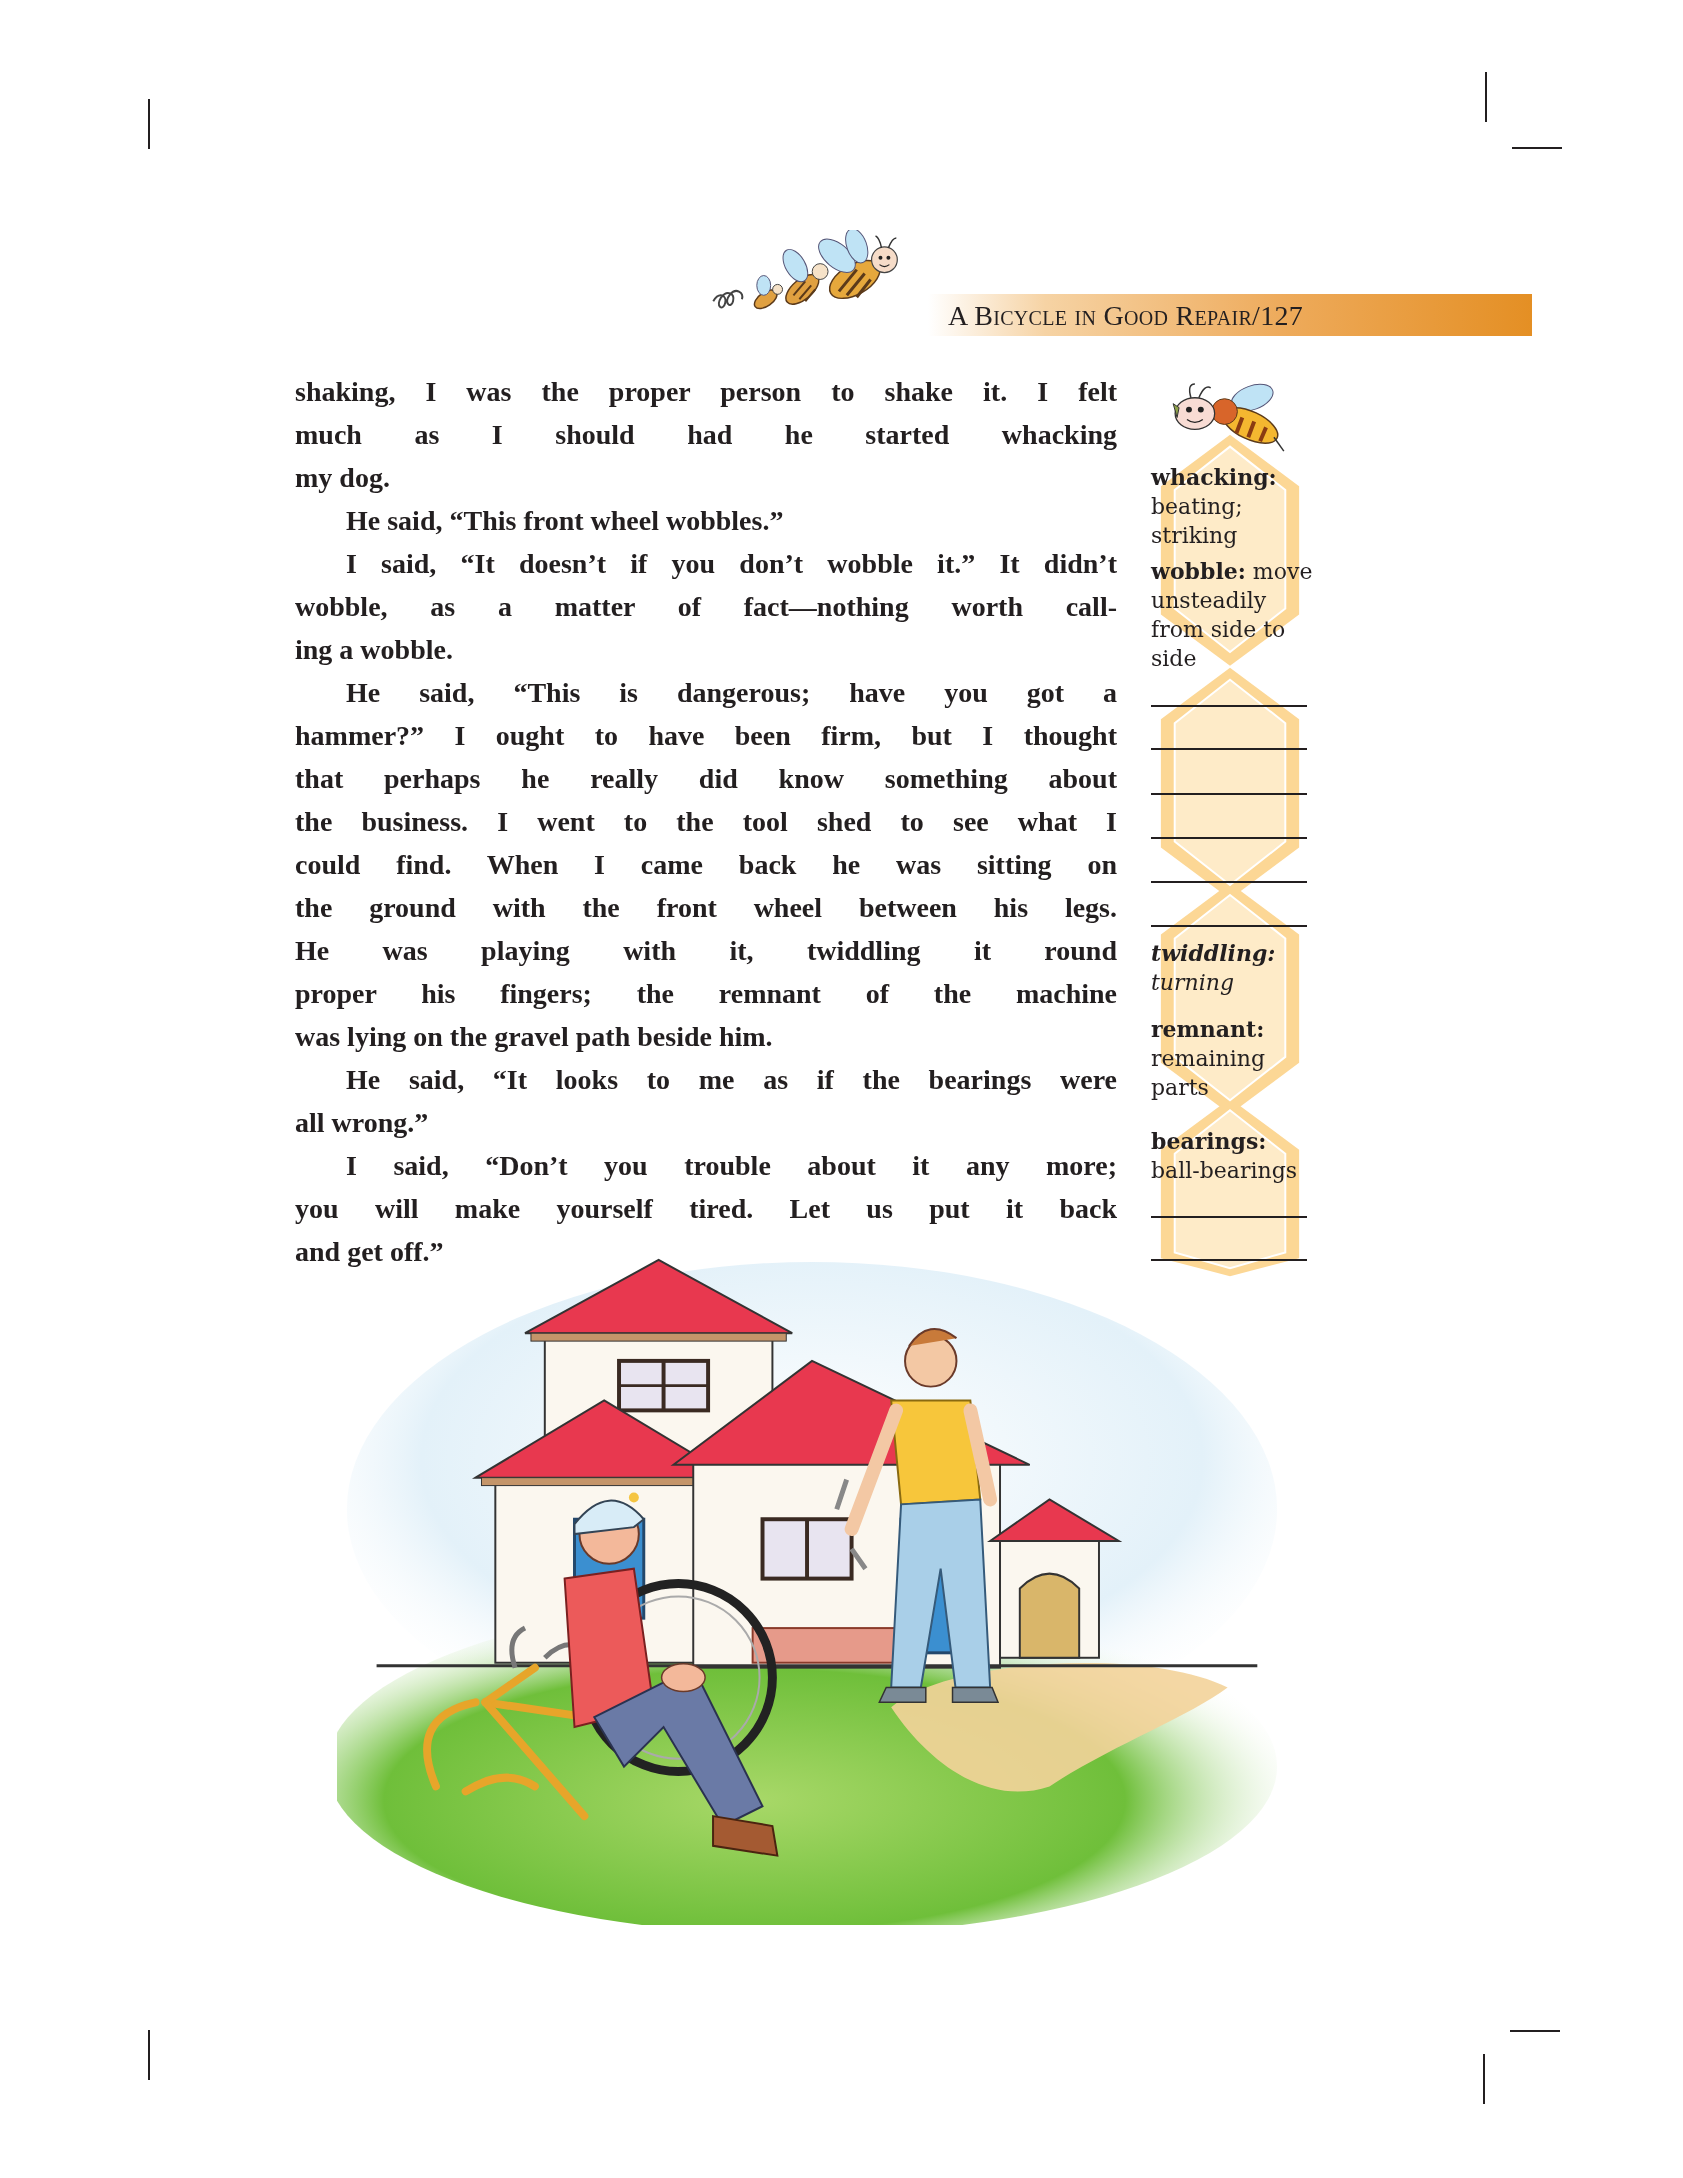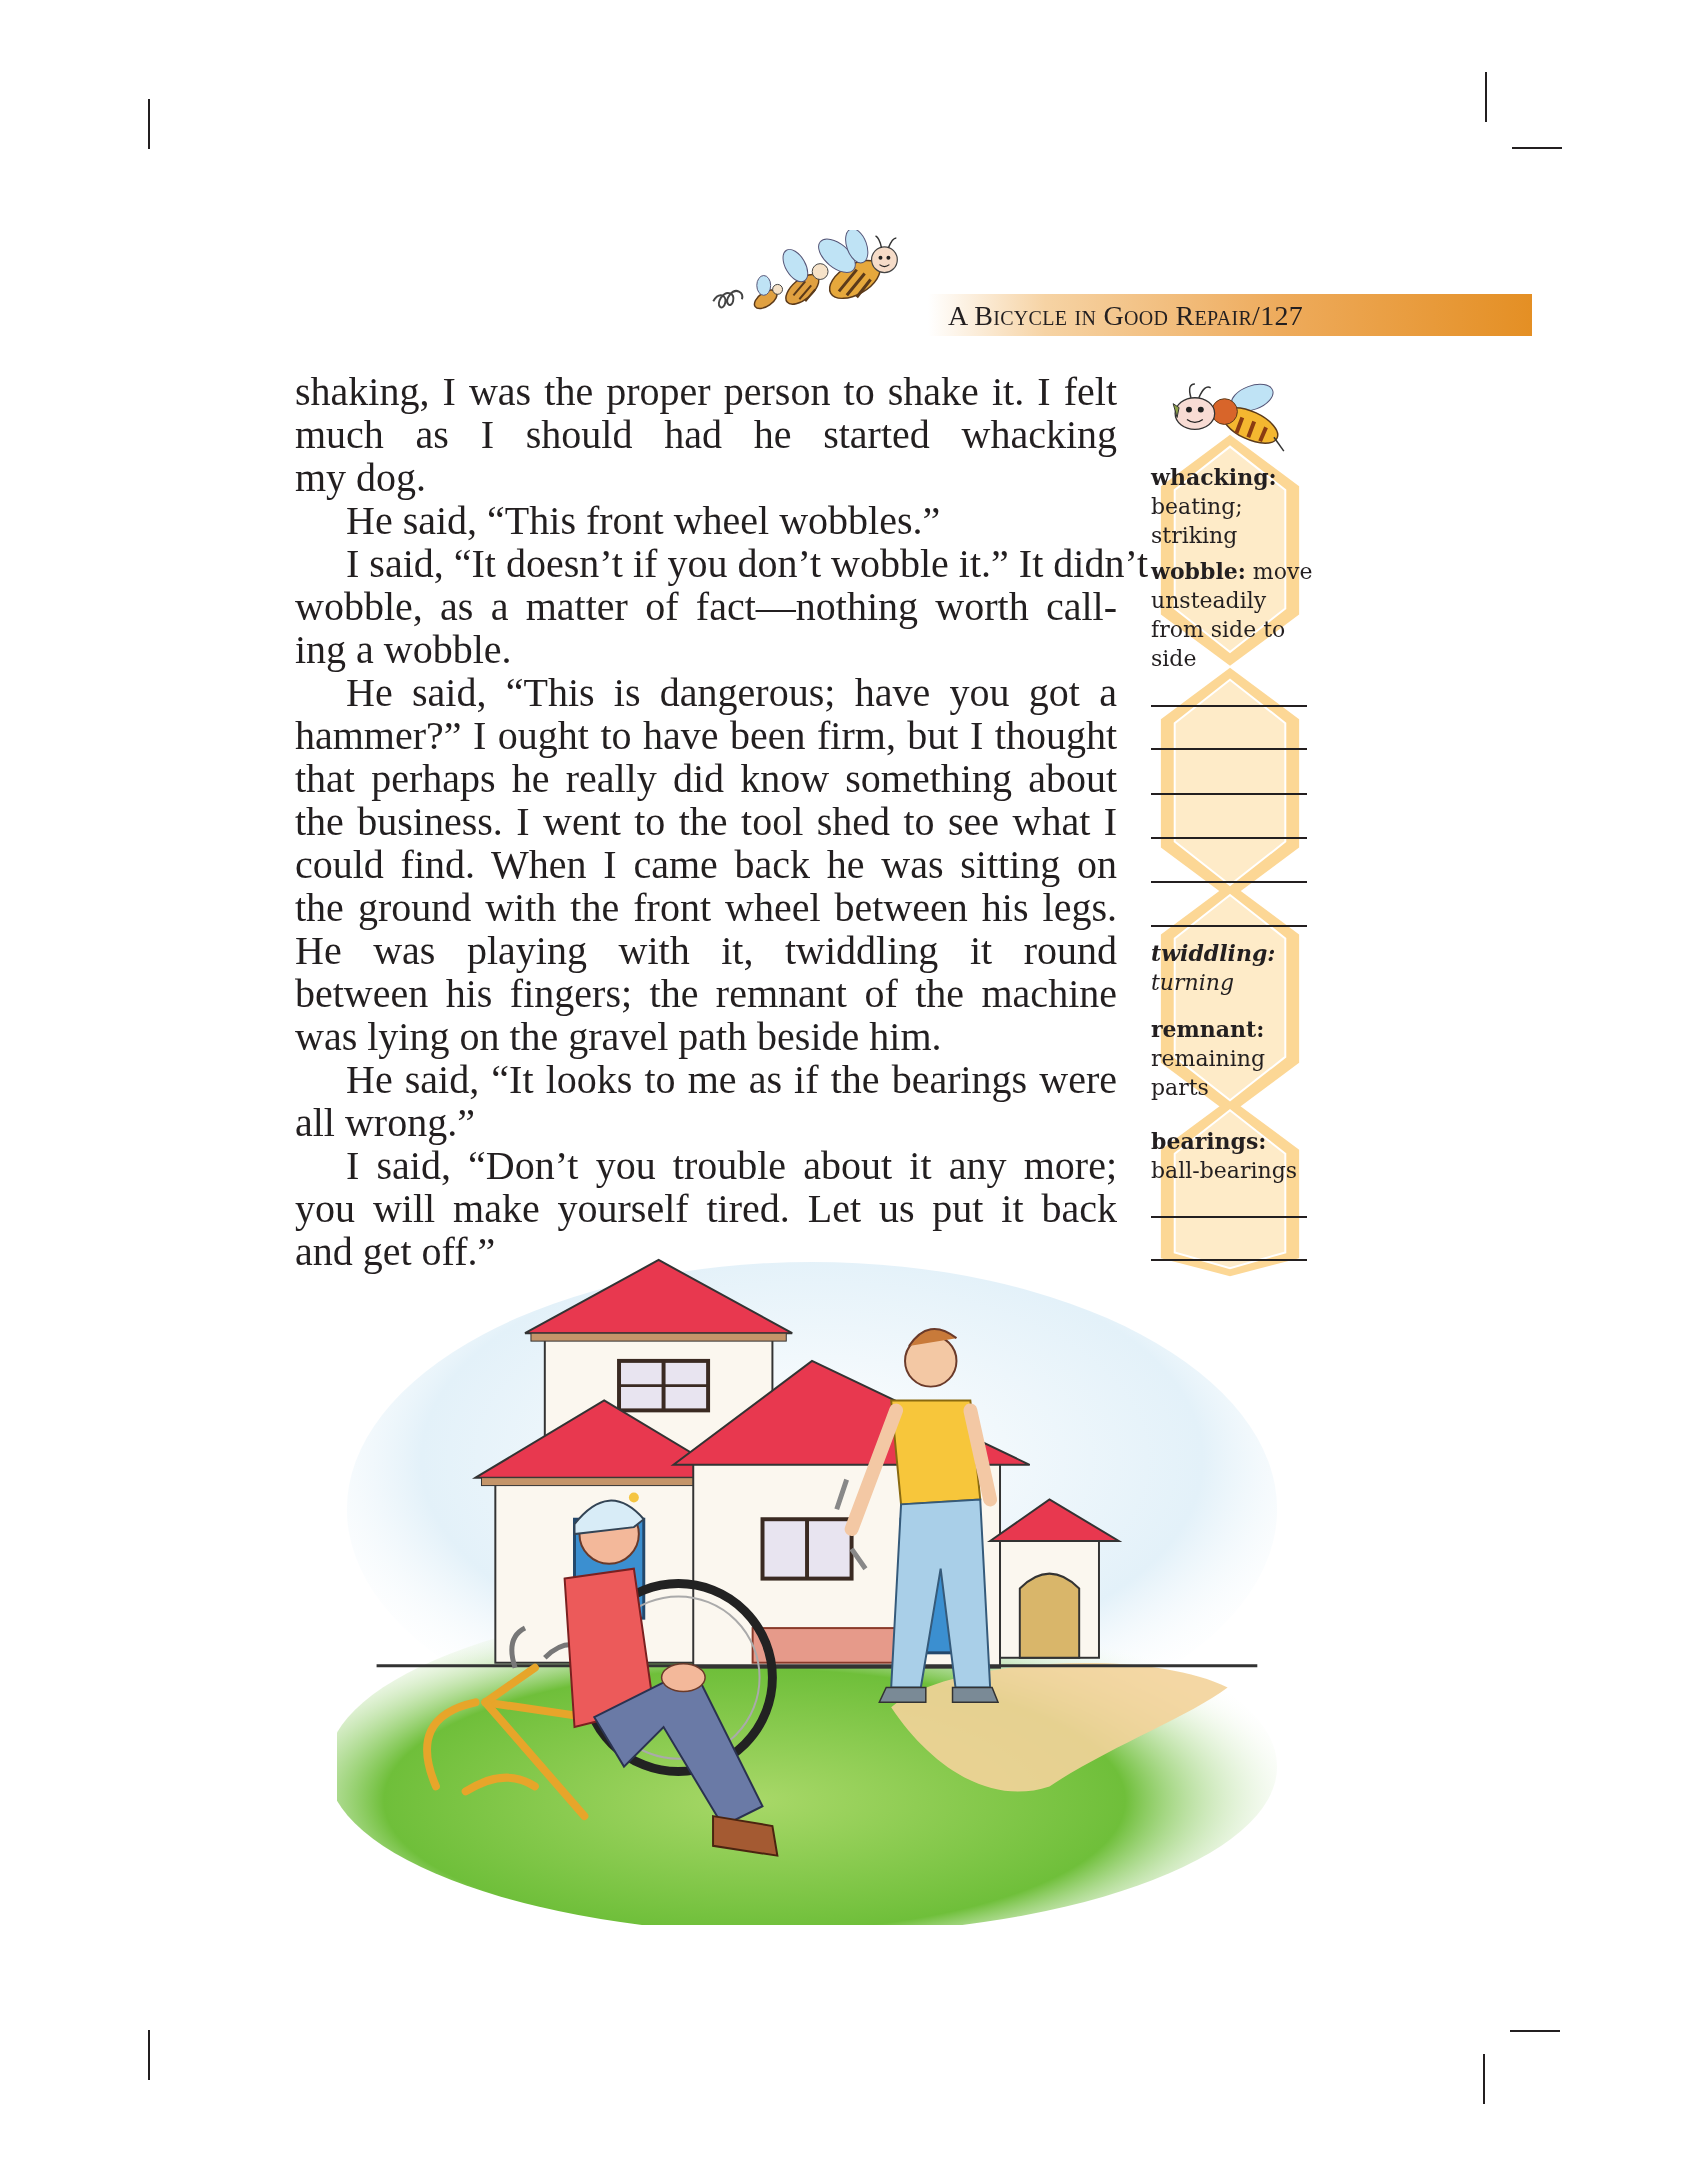--- a/index.html
+++ b/index.html
@@ -6,21 +6,21 @@
   body { width:1683px; height:2178px; position:relative; overflow:hidden;
          font-family:"DejaVu Serif", "Liberation Serif", serif; color:#231f20; }
   .crop { position:absolute; background:#231f20; }
   .header-bar { position:absolute; left:693px; top:294px; width:839px; height:42px;
     background:linear-gradient(to right, rgba(255,255,255,1) 0%, rgba(255,255,255,1) 28%, #f6d3a4 42%, #eeab5c 70%, #e48f24 100%); }
   .header-text { position:absolute; left:948px; top:294px; height:42px; line-height:44px;
     font-family:"Liberation Serif", serif; font-size:28px; color:#231f20; font-variant:small-caps; letter-spacing:0.3px; white-space:nowrap;text-align:right; }
   .header-text .pg { font-variant:normal; }
   .bees { position:absolute; left:708px; top:230px; width:248px; height:94px; }
   .body-text { position:absolute; left:295px; top:370px; width:822px;
-    font-family:"Liberation Serif", serif; font-size:40px; line-height:43px; color:#231f20; }
+    font-family:"Liberation Serif", serif; font-size:28px; line-height:43px; color:#231f20;font-weight:bold; }
   .body-text p { margin:0; text-align:justify; text-align-last:left; }
   .line { display:block; text-align:justify; text-align-last:justify; white-space:nowrap; }
   .line.last { text-align-last:left; }
   .hex-wrap { position:absolute; left:1151px; top:426px; width:158px; height:851px; }
   .gloss-bee { position:absolute; left:1163px; top:376px; width:129px; height:84px; }
   .g-entry { position:absolute; left:1151px; width:178px; font-family:"DejaVu Serif", serif;
     font-size:22px; line-height:29px; color:#231f20; }
   .g-term { font-weight:bold;margin-top:40px; }
   .g-line { position:absolute; left:1151px; width:156px; height:0; border-top:2px solid #231f20; }
   .illustration { position:absolute; left:337px; top:1252px; width:950px; height:673px; }
@@ -75,21 +75,21 @@
     <span class="line last">ing a wobble.</span>
   </p>
   <p>
     <span class="line" style="padding-left:51px">He said, “This is dangerous; have you got a</span>
     <span class="line">hammer?” I ought to have been firm, but I thought</span>
     <span class="line">that perhaps he really did know something about</span>
     <span class="line">the business. I went to the tool shed to see what I</span>
     <span class="line">could find. When I came back he was sitting on</span>
     <span class="line">the ground with the front wheel between his legs.</span>
     <span class="line">He was playing with it, twiddling it round</span>
-    <span class="line">between his fingers; the remnant of the machine</span>
+    <span class="line">proper his fingers; the remnant of the machine</span>
     <span class="line last">was lying on the gravel path beside him.</span>
   </p>
   <p>
     <span class="line" style="padding-left:51px">He said, “It looks to me as if the bearings were</span>
     <span class="line last">all wrong.”</span>
   </p>
   <p>
     <span class="line" style="padding-left:51px">I said, “Don’t you trouble about it any more;</span>
     <span class="line">you will make yourself tired. Let us put it back</span>
     <span class="line last">and get off.”</span>

